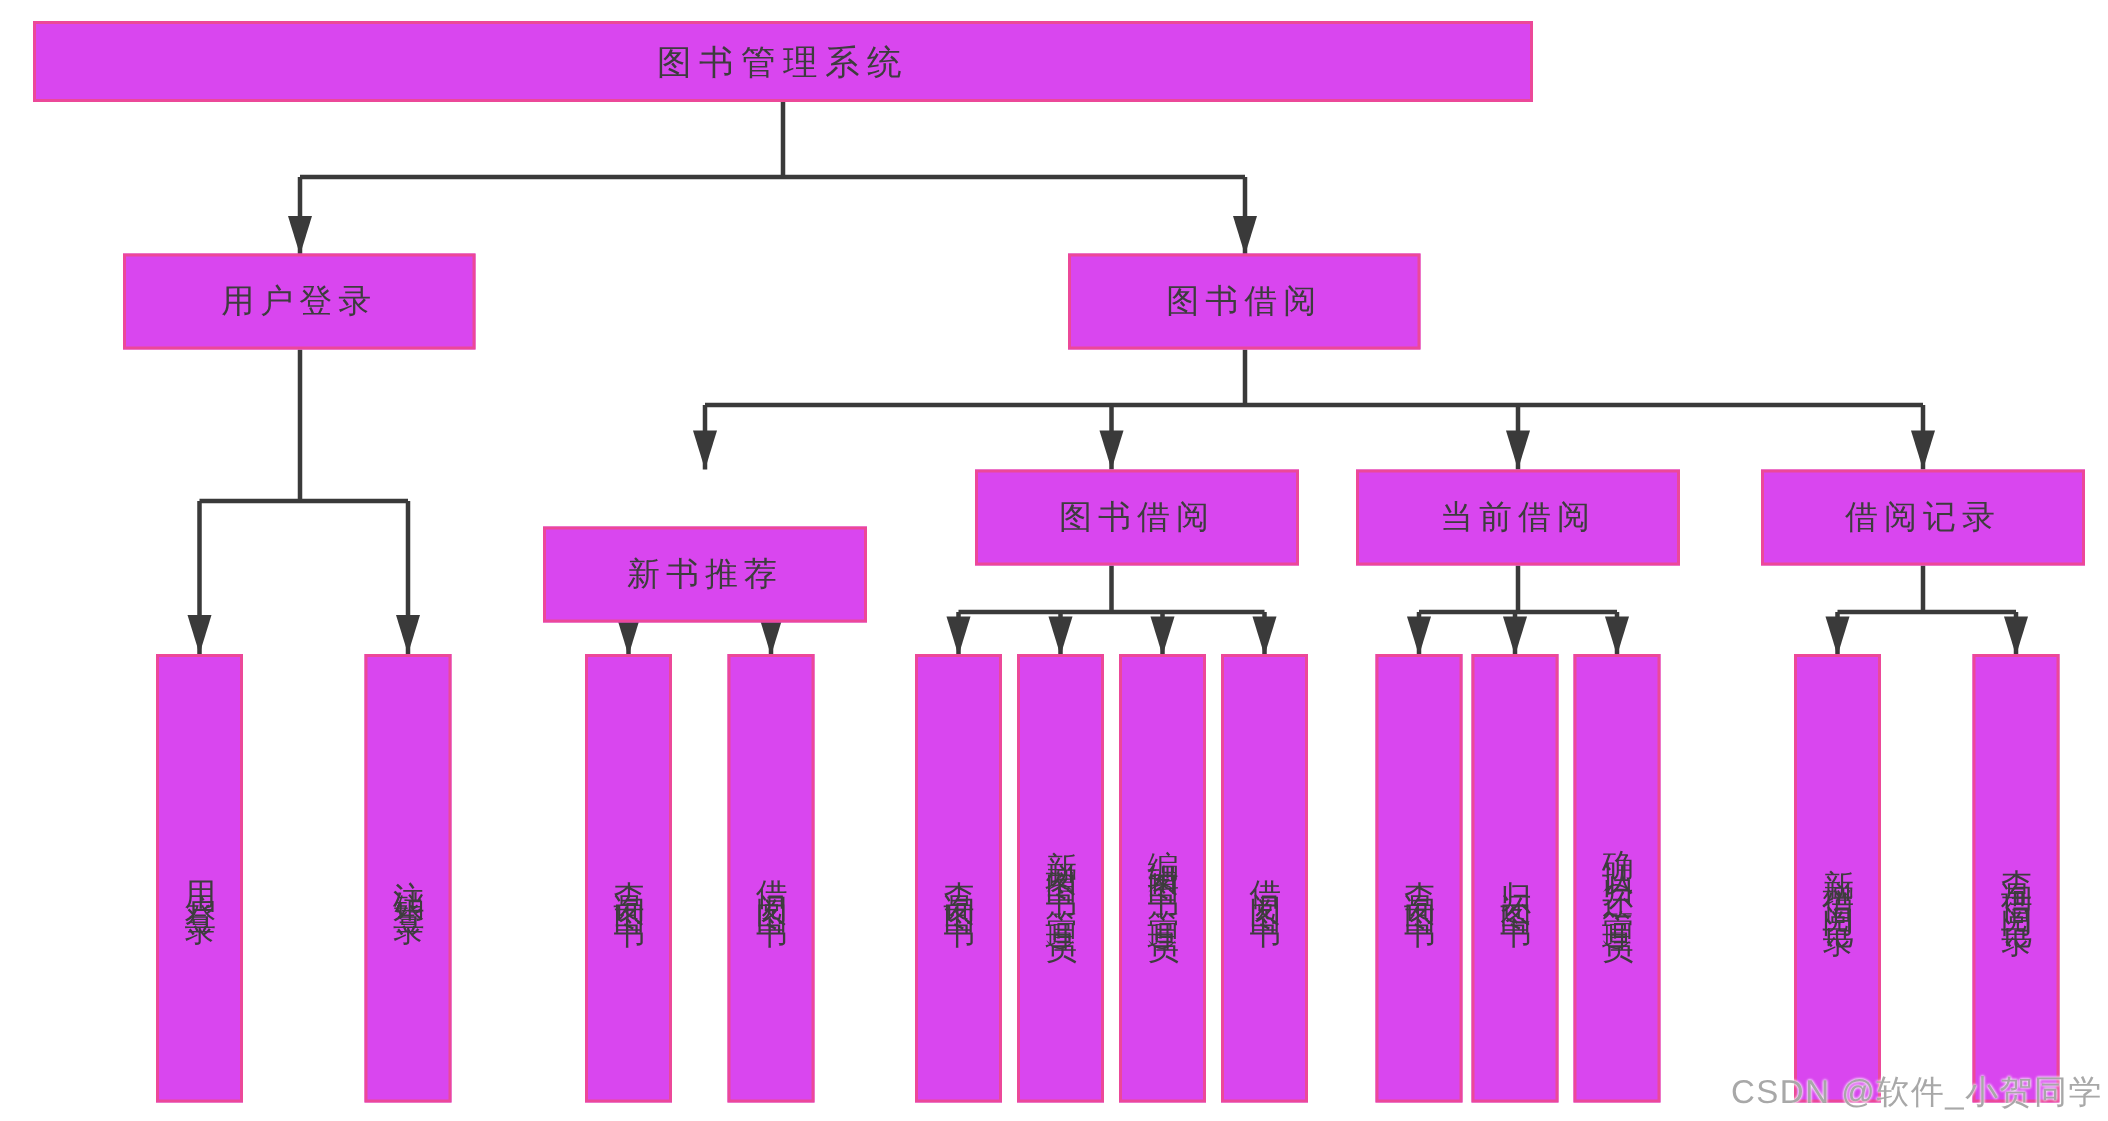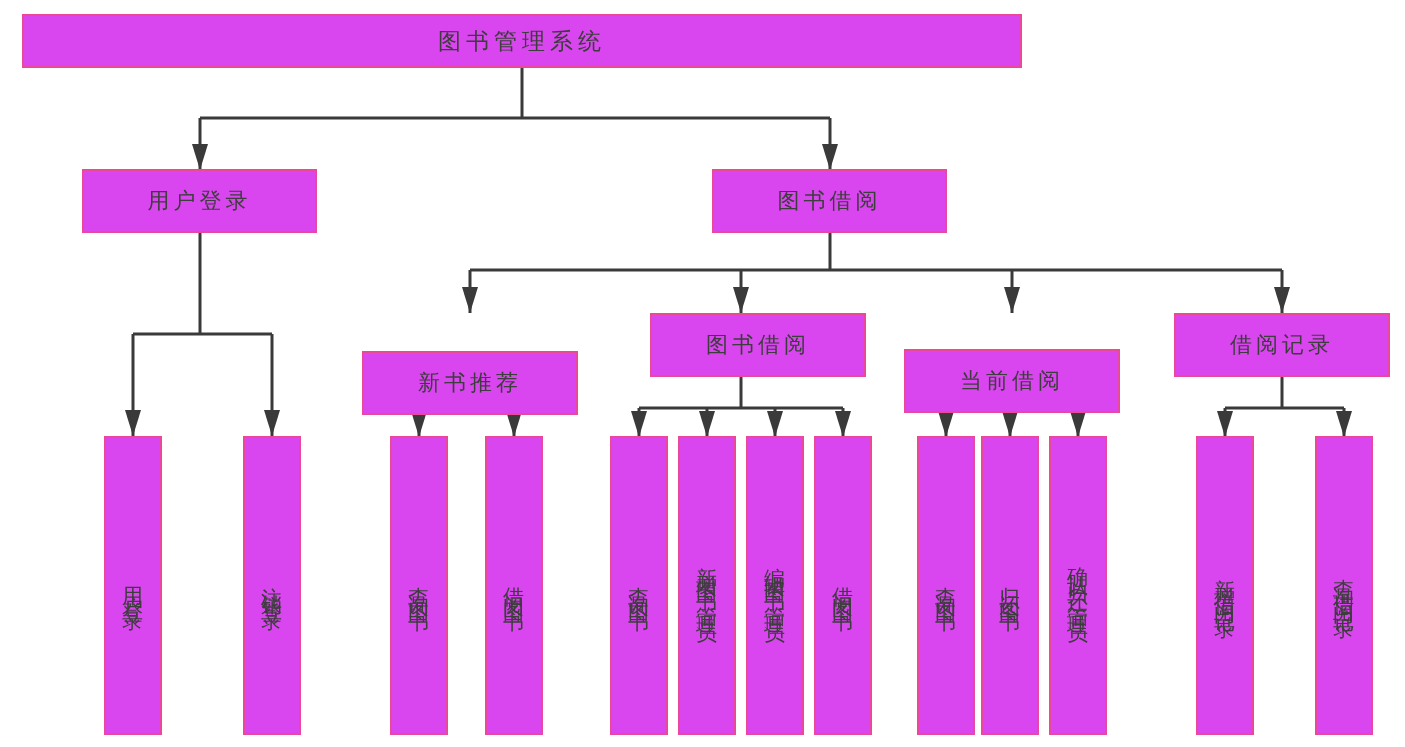--- a/index.html
+++ b/index.html
@@ -18,21 +18,21 @@
   .vnode{font-size:21px;}
   .vnode .vtext{
     writing-mode:vertical-rl;text-orientation:mixed;letter-spacing:8px;line-height:1;
   }
   
   .n-root{left:22px;top:14px;width:1000px;height:54px;}
   .n-login{left:82px;top:169px;width:235px;height:64px;}
   .n-mgmt{left:712px;top:169px;width:235px;height:64px;}
   .n-rec{left:362px;top:313px;width:216px;height:64px;margin-top:38px;}
   .n-borrow{left:650px;top:313px;width:216px;height:64px;}
-  .n-current{left:904px;top:313px;width:216px;height:64px;margin-top:36px;}
+  .n-current{left:904px;top:313px;width:216px;height:64px;}
   .n-records{left:1174px;top:313px;width:216px;height:64px;}
   .leaf{top:436px;width:58px;height:299px;}
   .l-a1{left:104px;} .l-a2{left:243px;}
   .l-b1{left:390px;} .l-b2{left:485px;}
   .l-c1{left:610px;} .l-c2{left:678px;} .l-c3{left:746px;} .l-c4{left:814px;}
   .l-d1{left:917px;} .l-d2{left:981px;} .l-d3{left:1049px;}
   .l-e1{left:1196px;} .l-e2{left:1315px;}
   #watermark{
     position:absolute;right:3px;bottom:4px;z-index:5;
     font-size:22px;color:rgba(163,163,163,0.95);letter-spacing:1px;
@@ -136,14 +136,15 @@
     <span class="vtext">确认归还（管理员）</span>
   </div>
 
   <div class="node vnode leaf l-e1">
     <span class="vtext">新增借阅记录</span>
   </div>
   <div class="node vnode leaf l-e2">
     <span class="vtext">查询借阅记录</span>
   </div>
 
+  <div id="watermark">CSDN @软件_小贺同学</div>
 
 </div>
 
 </body></html>

